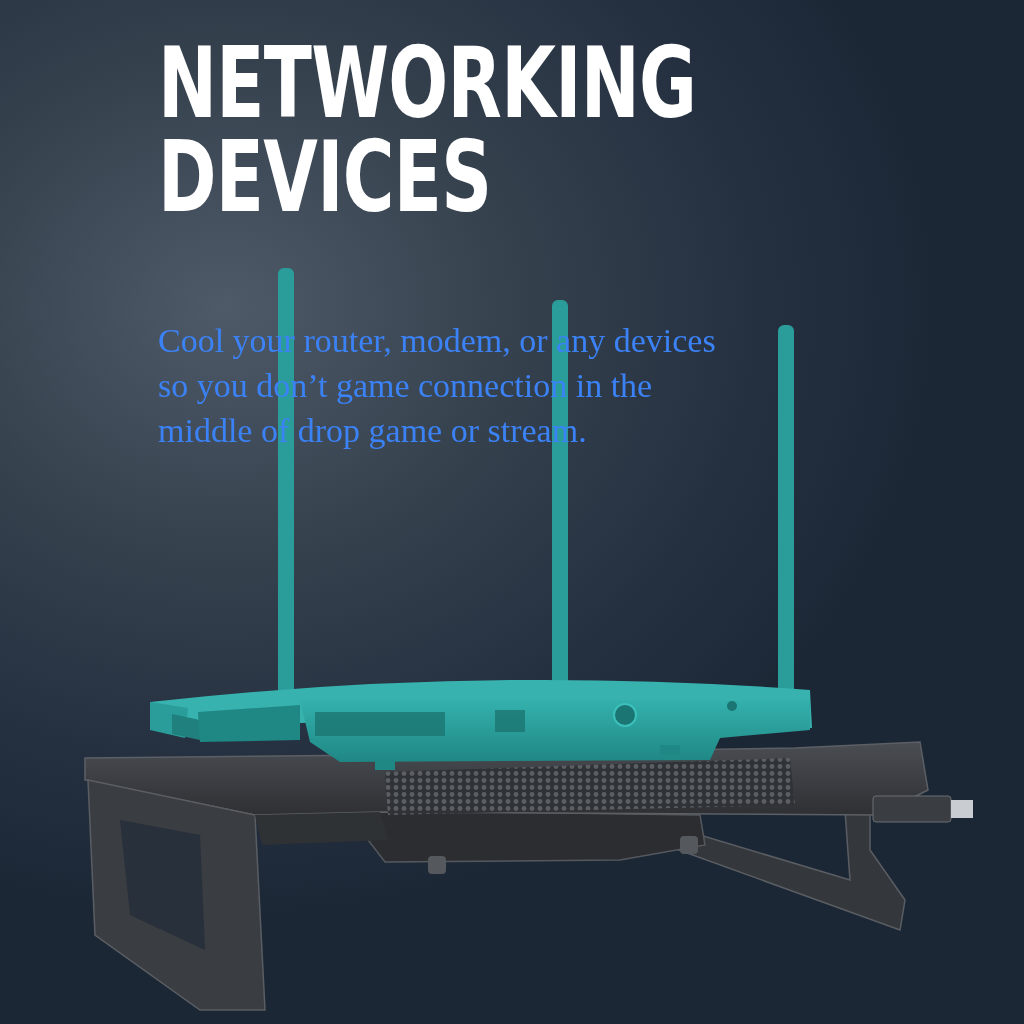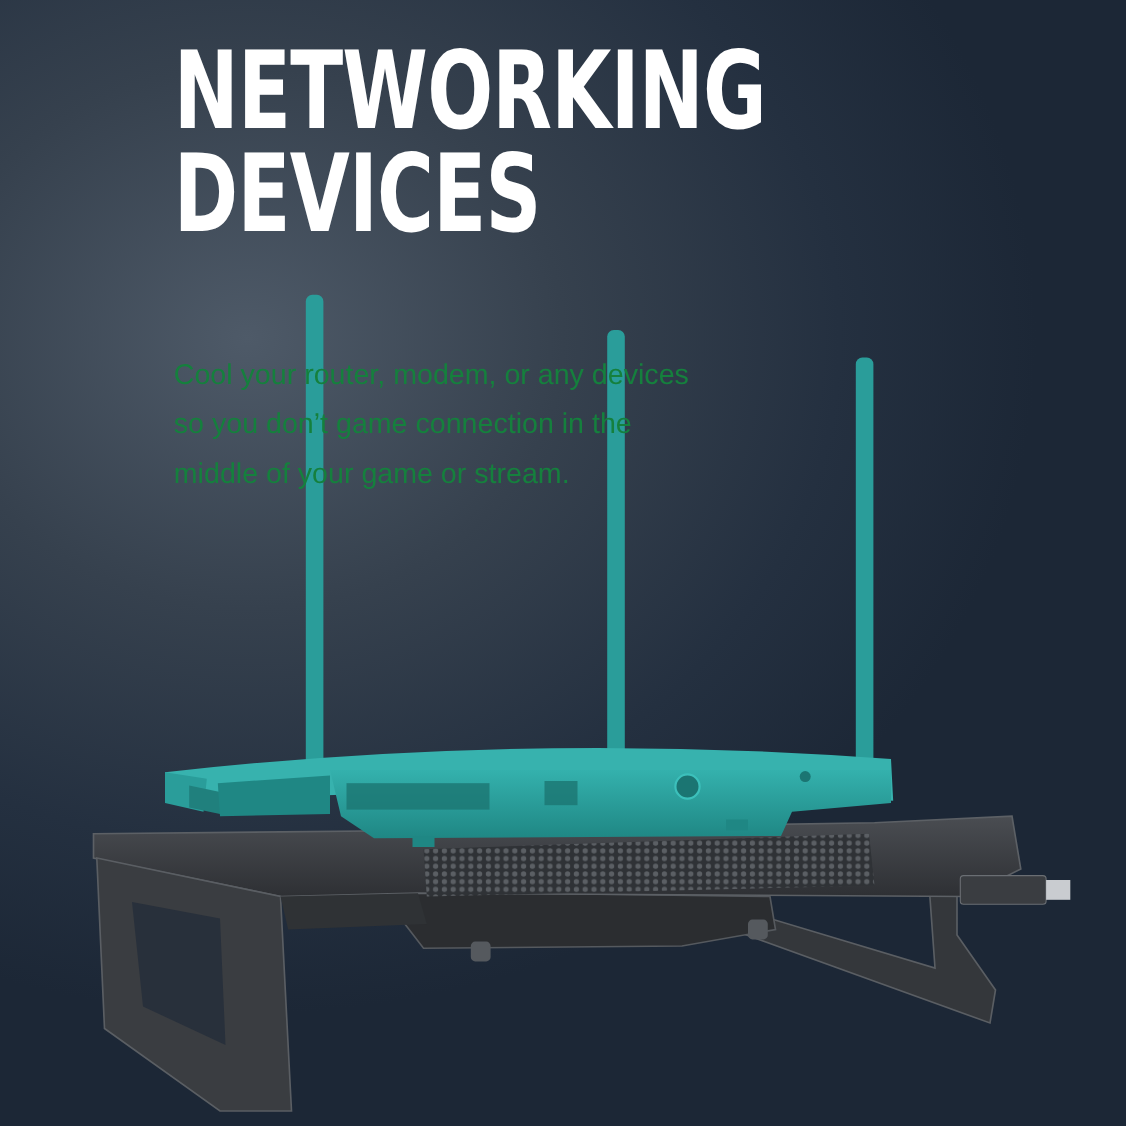--- a/index.html
+++ b/index.html
@@ -2,22 +2,22 @@
 <html><head>
 <meta charset="utf-8">
 <style>
   html, body { margin:0; padding:0; }
   body { width:1024px; height:1024px; overflow:hidden; position:relative;
     background: radial-gradient(ellipse 70% 60% at 22% 30%, #4e5a68 0%, #36414e 40%, #243040 75%, #1c2736 100%);
     font-family: "Liberation Sans", sans-serif; }
   .headline { position:absolute; left:158px; top:36px; margin:0; color:#ffffff;
     font-family: "DejaVu Sans", sans-serif; font-weight:bold; font-size:98px; line-height:94px;
     letter-spacing:-1px; transform:scaleX(0.72); transform-origin:left top; }
-  .body-text { position:absolute; left:158px; top:318px; width:760px; margin:0; color:#15803d;
-    font-family:Liberation Sans, sans-serif; font-size:26px; line-height:45px; z-index:3; }
+  .body-text { position:absolute; left:158px; top:318px; width:760px; margin:0; color:#3b82f6;
+    font-family:Liberation Serif, serif; font-size:34px; line-height:45px; z-index:3; }
   .scene { position:absolute; left:0; top:0; width:1024px; height:1024px; z-index:2; }
 </style>
 </head>
 <body>
 
 <h1 class="headline">
   <span>NETWORKING</span><br>
   <span>DEVICES</span>
 </h1>
 
@@ -77,14 +77,14 @@
     <circle cx="625" cy="715" r="11" fill="#1b7572" stroke="#3cc0bb" stroke-width="2"></circle>
     <circle cx="732" cy="706" r="5" fill="#1b7572"></circle>
     <rect x="375" y="760" width="20" height="10" fill="#1f8784"></rect>
     <rect x="660" y="745" width="20" height="10" fill="#1f8784"></rect>
   </g>
 </svg>
 
 <p class="body-text">
   <span>Cool your router, modem, or any devices</span><br>
   <span>so you don’t game connection in the</span><br>
-  <span>middle of your game or stream.</span>
+  <span>middle of drop game or stream.</span>
 </p>
 
 </body></html>

